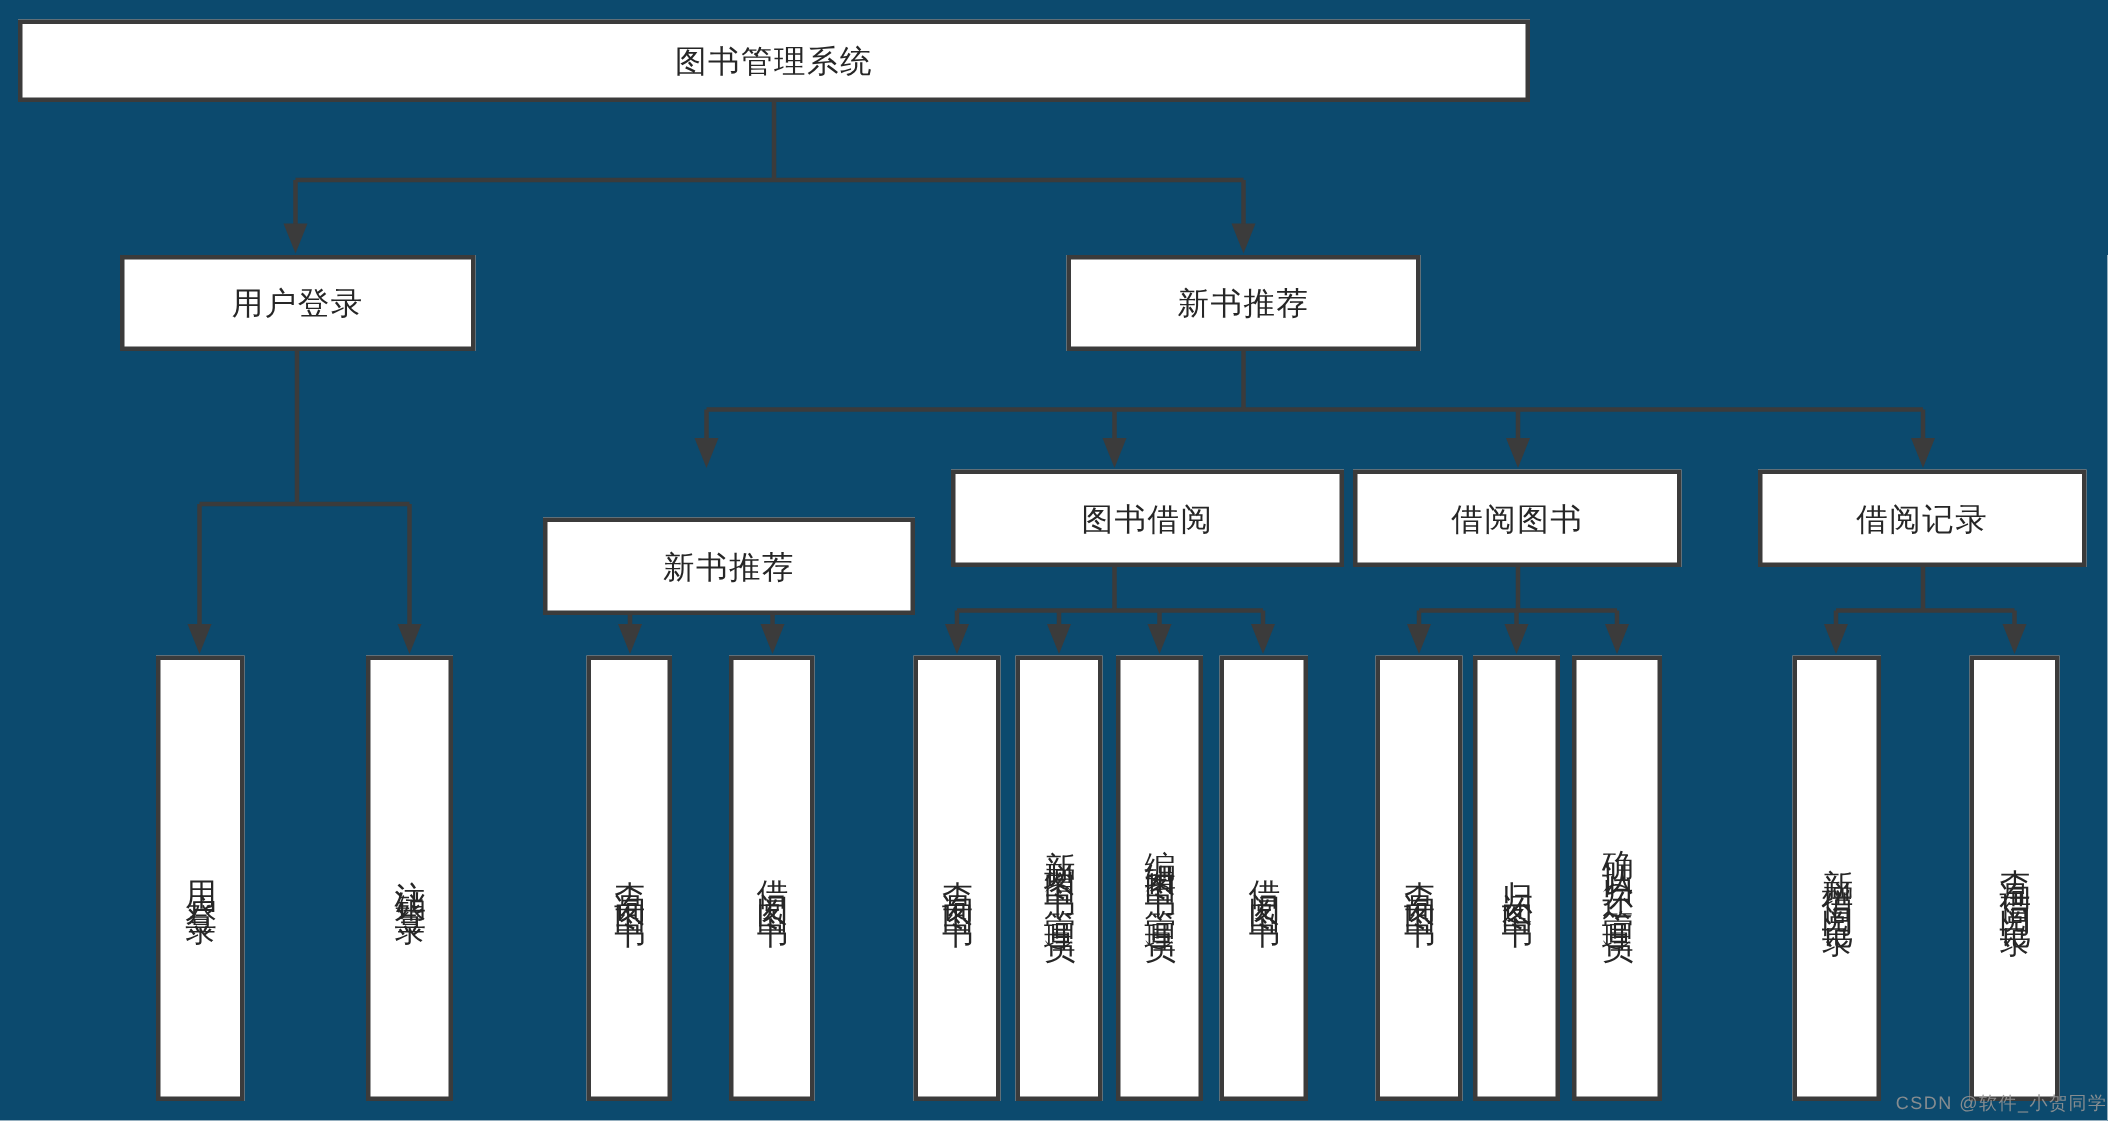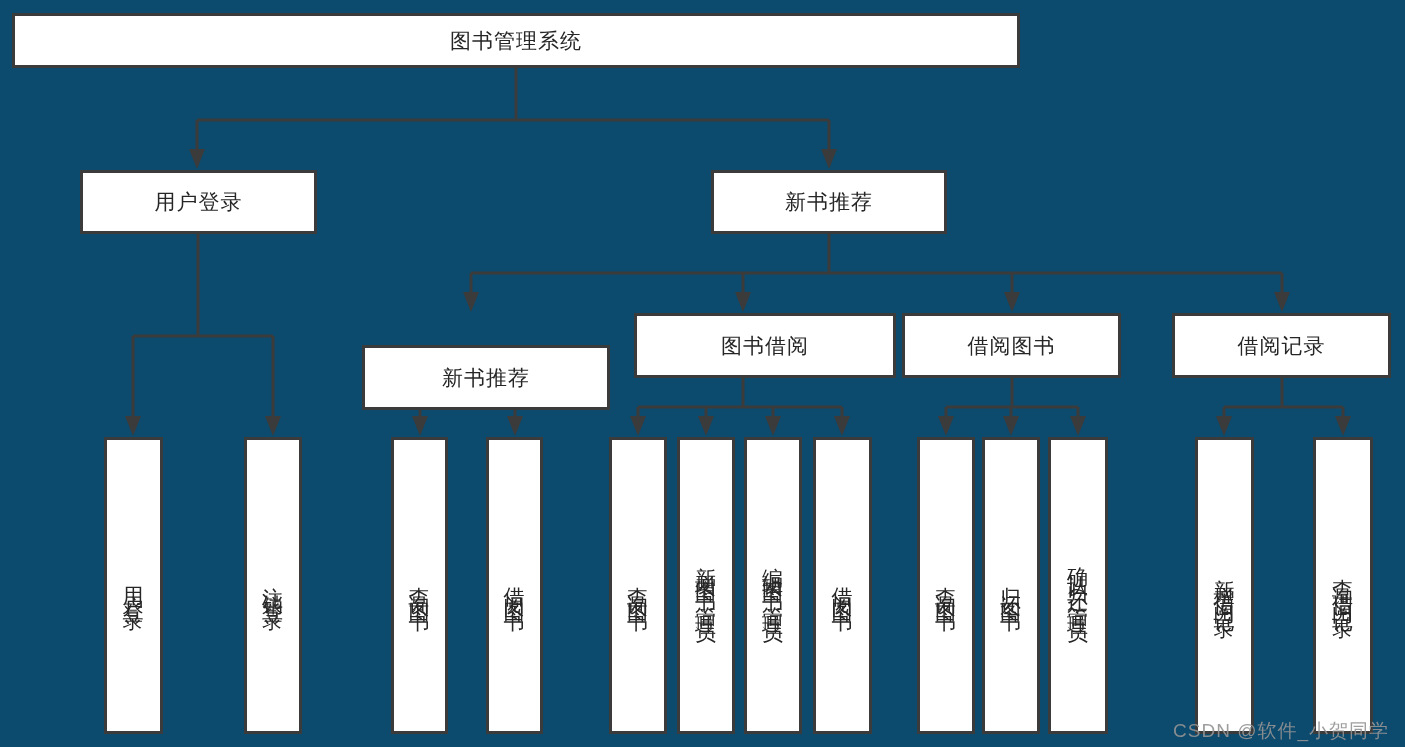--- a/index.html
+++ b/index.html
@@ -33,23 +33,23 @@
     writing-mode:vertical-rl;
     text-orientation:mixed;
     letter-spacing:8px;
     line-height:1;
   }
   .root{left:12px;top:13px;width:1008px;height:55px;}
   .lvl2{top:170px;height:64px;}
   .lvl3{top:313px;height:65px;}
   .watermark{
     position:absolute;
-    right:16px;
+    right:0;
     bottom:3px;
-    font-size:19px;
+    font-size:12px;
     color:rgba(148,148,148,0.9);
     letter-spacing:1px;
     white-space:nowrap;
   }
 </style>
 </head>
 <body>
 
 <div class="stage">
 

